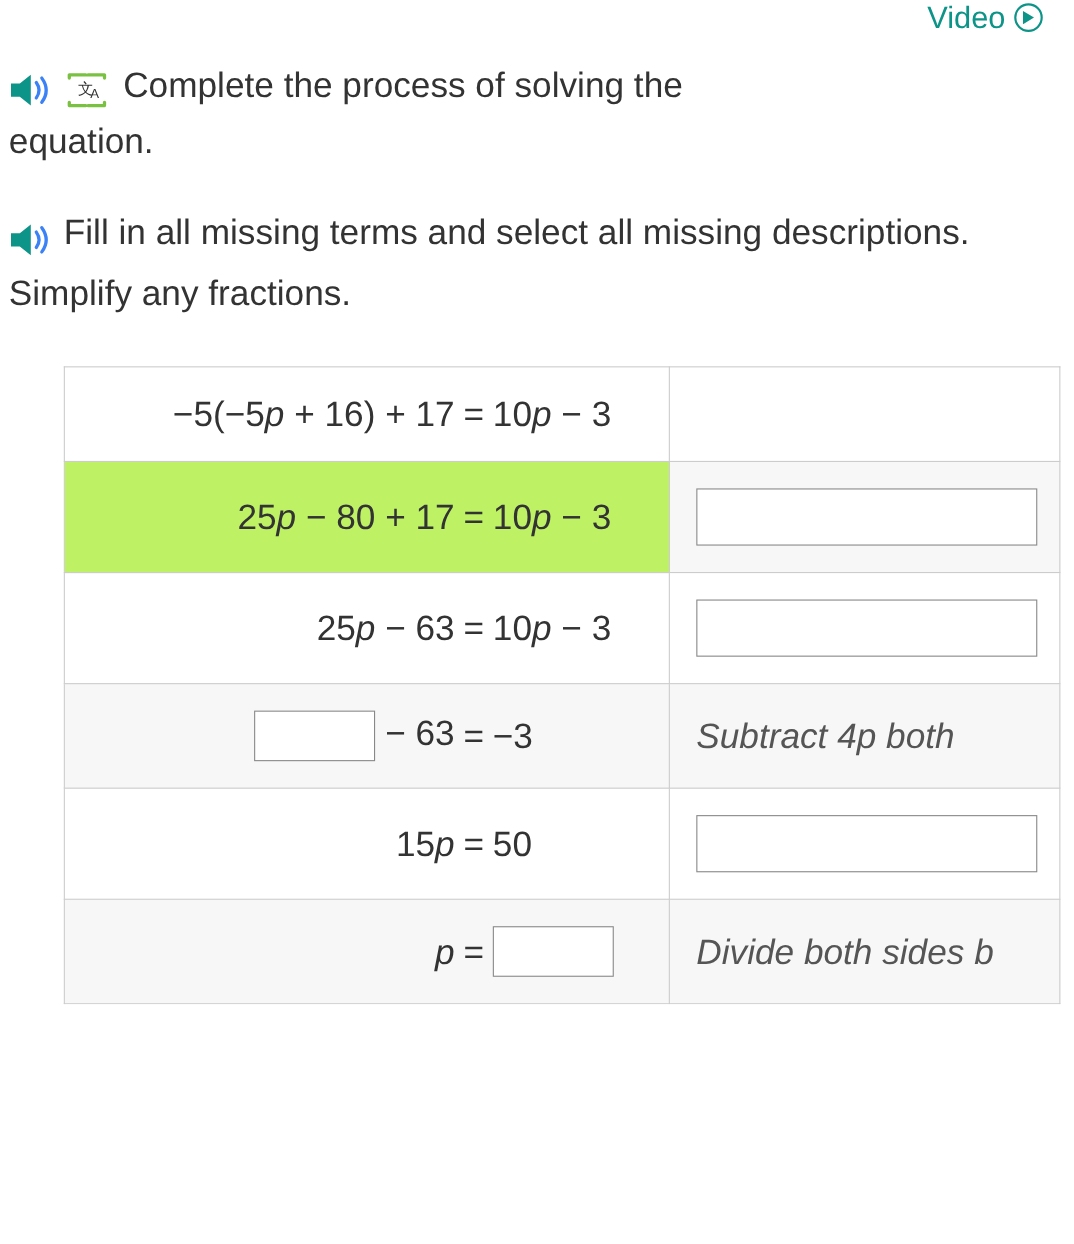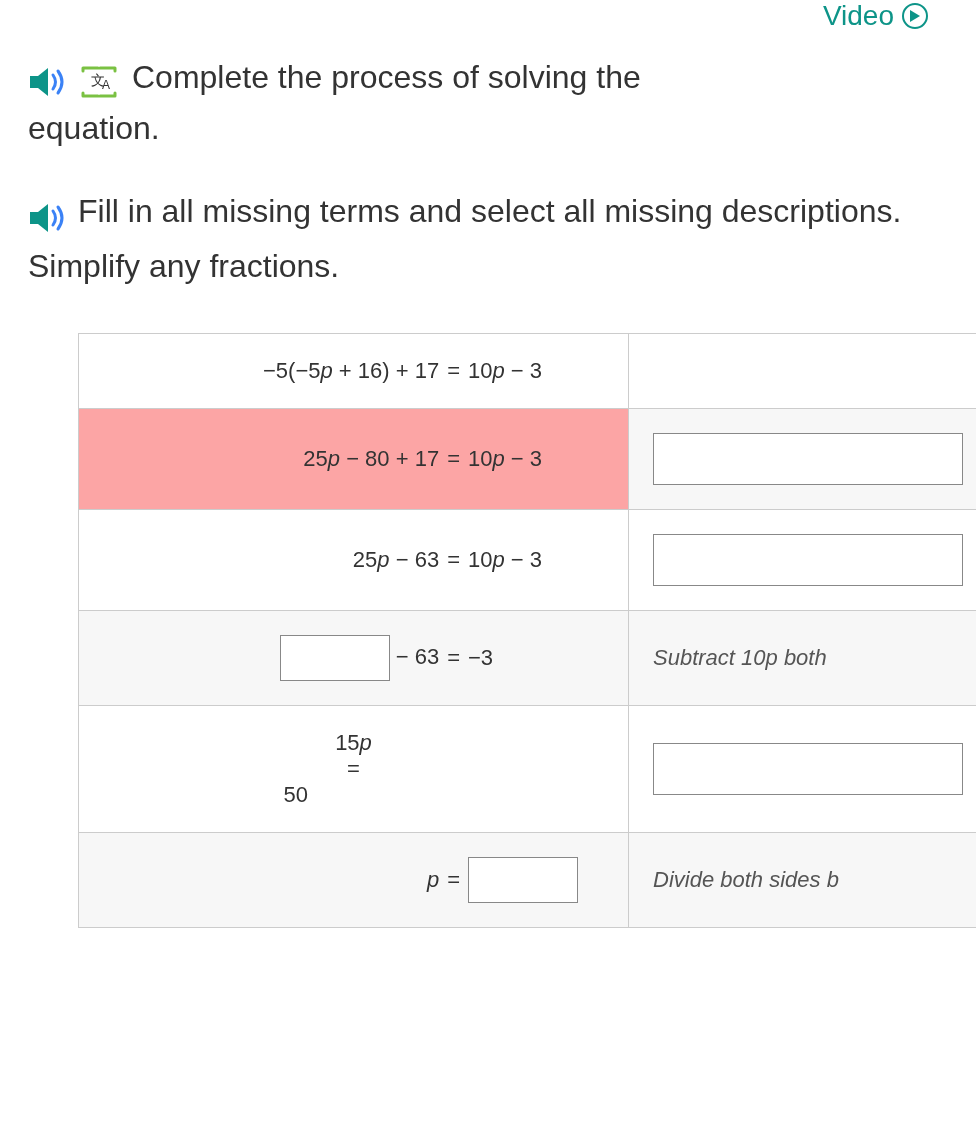--- a/index.html
+++ b/index.html
@@ -5,21 +5,21 @@
   * { box-sizing: border-box; }
   body {
     margin: 0;
     font-family: Arial, Helvetica, sans-serif;
     background: #fff;
     color: #333;
     width: 976px;
     padding: 0;
   }
   .container {
-    padding: 0 28px;
+    padding: 0 8px;
   }
   .video-link {
     text-align: right;
     padding: 0 20px 20px 0;
     color: #0d9488;
     font-size: 28px;
     display: flex;
     justify-content: flex-end;
     align-items: center;
     gap: 8px;
@@ -75,21 +75,21 @@
     display: table;
   }
   .work-row {
     display: table-row;
   }
   .work-cell {
     display: table-cell;
     border: 1px solid #ccc;
     padding: 24px 20px;
     vertical-align: middle;
-    font-size: 22px;
+    font-size: 32px;
     color: #333;
     font-family: Arial, sans-serif;
     white-space: nowrap;
   }
   .eq-cell {
     text-align: right;
     min-width: 550px;
     display: flex;
     align-items: center;
     justify-content: flex-end;
@@ -184,21 +184,21 @@
         <div style="display:flex;align-items:center;justify-content:flex-end;">
           <span class="eq-left">−5(−5<span class="var-p">p</span> + 16) + 17</span>
           <span class="eq-eq">=</span>
           <span class="eq-right">10<span class="var-p">p</span> − 3</span>
         </div>
       </div>
       <div class="work-cell desc-cell" style="border-top:1px solid #ccc;"></div>
     </div>
 
     <div class="work-row row-alt">
-      <div class="work-cell eq-cell" style="display:table-cell;background:#fca5a5;">
+      <div class="work-cell eq-cell" style="display:table-cell;background:#bef264;">
         <div style="display:flex;align-items:center;justify-content:flex-end;">
           <span class="eq-left">25<span class="var-p">p</span> − 80 + 17</span>
           <span class="eq-eq">=</span>
           <span class="eq-right">10<span class="var-p">p</span> − 3</span>
         </div>
       </div>
       <div class="work-cell desc-cell">
         <span class="fill-box-wide"></span>
       </div>
     </div>
@@ -221,27 +221,27 @@
         <div style="display:flex;align-items:center;justify-content:flex-end;">
           <span class="eq-left">
             <span class="fill-box"></span>
             <span> − 63</span>
           </span>
           <span class="eq-eq">=</span>
           <span class="eq-right">−3</span>
         </div>
       </div>
       <div class="work-cell desc-cell">
-        <span>Subtract 10</span><span class="var-p">p</span><span> both</span>
+        <span>Subtract 4</span><span class="var-p">p</span><span> both</span>
       </div>
     </div>
 
     <div class="work-row">
       <div class="work-cell eq-cell" style="display:table-cell">
-        <div style="display:flex;align-items:center;justify-content:flex-end;flex-direction:column;">
+        <div style="display:flex;align-items:center;justify-content:flex-end;">
           <span class="eq-left">15<span class="var-p">p</span></span>
           <span class="eq-eq">=</span>
           <span class="eq-right">50</span>
         </div>
       </div>
       <div class="work-cell desc-cell">
         <span class="fill-box-wide"></span>
       </div>
     </div>
 

